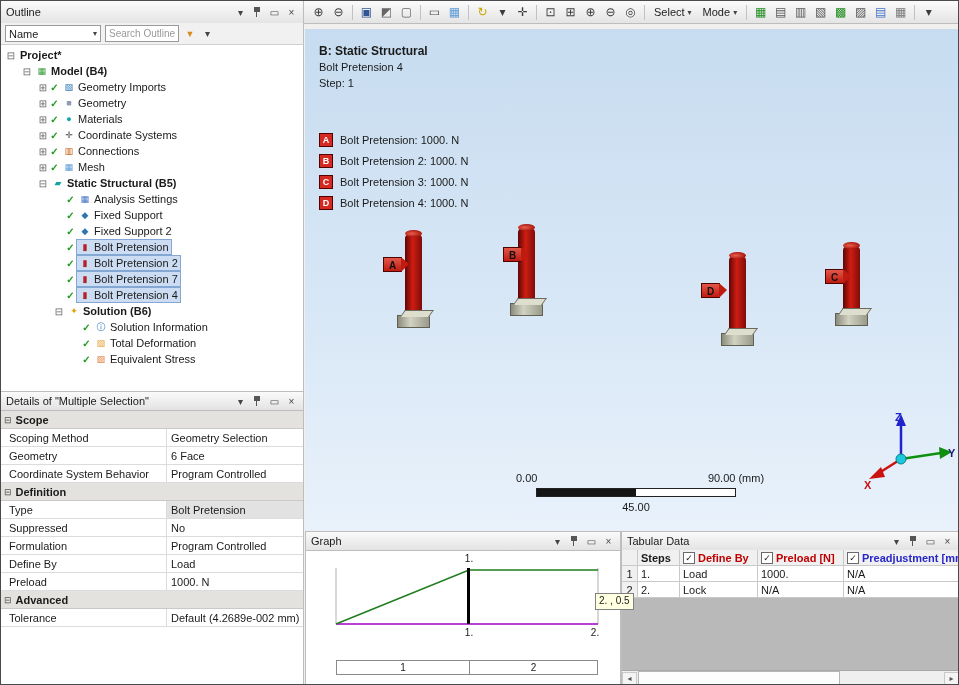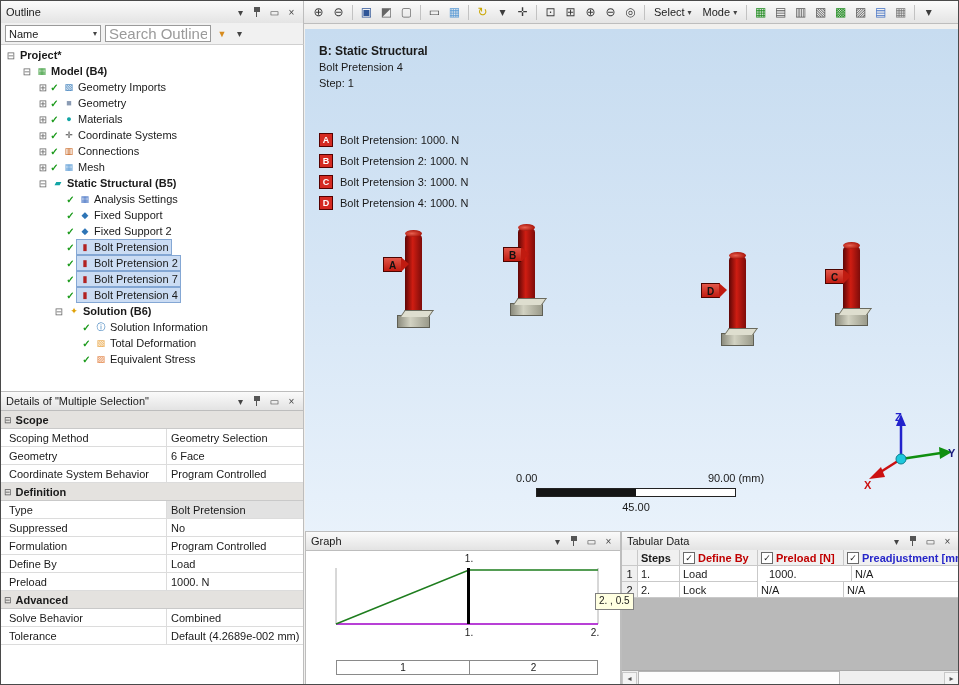--- a/index.html
+++ b/index.html
@@ -27,22 +27,22 @@
   .tb-arr{font-size:8px;margin-left:3px;color:#444}
 
   
   .outline-filter{position:absolute;left:0;top:22px;width:303px;height:22px;background:#f1f1f1;
                   border-bottom:1px solid #d0d0d0;border-right:1px solid #bdbdbd;
                   display:flex;align-items:center;padding:0 4px;gap:4px;box-sizing:border-box}
   .combo{width:96px;height:17px;background:#fff;border:1px solid #9a9a9a;display:flex;
          align-items:center;padding:0 3px;box-sizing:border-box}
   .combo .cv{flex:1}
   .combo .ca{font-size:8px;color:#444}
-  .searchbox{width:106px;height:17px;background:#fff;border:1px solid #9a9a9a;padding:0 3px;
-             box-sizing:border-box;font-family:inherit;font-size:15px;color:#333}
+  .searchbox{width:74px;height:17px;background:#fff;border:1px solid #9a9a9a;padding:0 3px;
+             box-sizing:border-box;font-family:inherit;font-size:10px;color:#333}
   .searchbox::placeholder{color:#9a9a9a}
   .filter-exp{color:#d78b1e;font-size:9px;width:14px;text-align:center}
 
   
   .tree{position:absolute;left:0;top:44px;width:303px;height:346px;background:#fff;overflow:hidden;
         border-right:1px solid #bdbdbd;box-sizing:border-box;padding-top:2px}
   .tree-row{height:16px;display:flex;align-items:center;white-space:nowrap}
   .tree-exp{width:12px;font-size:10px;color:#666;text-align:center}
   .tree-exp-blank{width:12px;display:inline-block}
   .tree-check{width:11px;color:#1b9a1b;font-weight:bold;font-size:10px;text-align:center}
@@ -408,24 +408,20 @@
         </div>
         <div class="dt-row">
           <div class="dt-l">Preload</div>
           <div class="dt-v">1000. N</div>
         </div>
         <div class="dt-sec">
           <span class="m">⊟</span>
           <span>Advanced</span>
         </div>
         <div class="dt-row">
-          <div class="dt-l">Solve Behavior</div>
-          <div class="dt-v">Combined</div>
-        </div>
-        <div class="dt-row">
           <div class="dt-l">Tolerance</div>
           <div class="dt-v">Default (4.2689e-002 mm)</div>
         </div>
       </div>
   </div>
 
   <div class="vp">
     <div class="vp-ann">
       <div class="l1">B: Static Structural</div>
       <div>Bolt Pretension 4</div>
@@ -558,21 +554,21 @@
           </div>
           <div class="tcell hd" style="width: 115px; flex: 0 0 auto;">
             <span class="cb">✓</span>
             <span class="b" style="color: rgb(38, 38, 201);">Preadjustment [mm]</span>
           </div>
         </div>
         <div class="trow">
           <div class="tcell idx" style="width: 16px; flex: 0 0 auto;">1</div>
           <div class="tcell" style="width: 42px; flex: 0 0 auto;">1.</div>
           <div class="tcell" style="width: 78px; flex: 0 0 auto;">Load</div>
-          <div class="tcell" style="width: 86px; flex: 0 0 auto; margin-left: 8px;">1000.</div>
+          <div class="tcell" style="width: 86px; flex: 0 0 auto;">1000.</div>
           <div class="tcell" style="width: 115px; flex: 0 0 auto;">N/A</div>
         </div>
         <div class="trow">
           <div class="tcell idx" style="width: 16px; flex: 0 0 auto;">2</div>
           <div class="tcell" style="width: 42px; flex: 0 0 auto;">2.</div>
           <div class="tcell" style="width: 78px; flex: 0 0 auto;">Lock</div>
           <div class="tcell" style="width: 86px; flex: 0 0 auto;">N/A</div>
           <div class="tcell" style="width: 115px; flex: 0 0 auto;">N/A</div>
         </div>
       </div>

